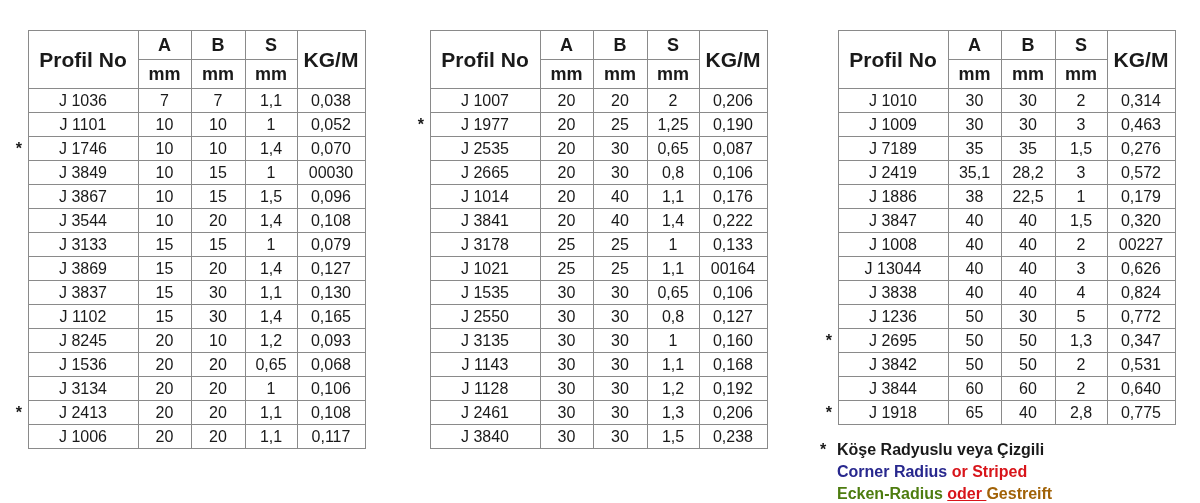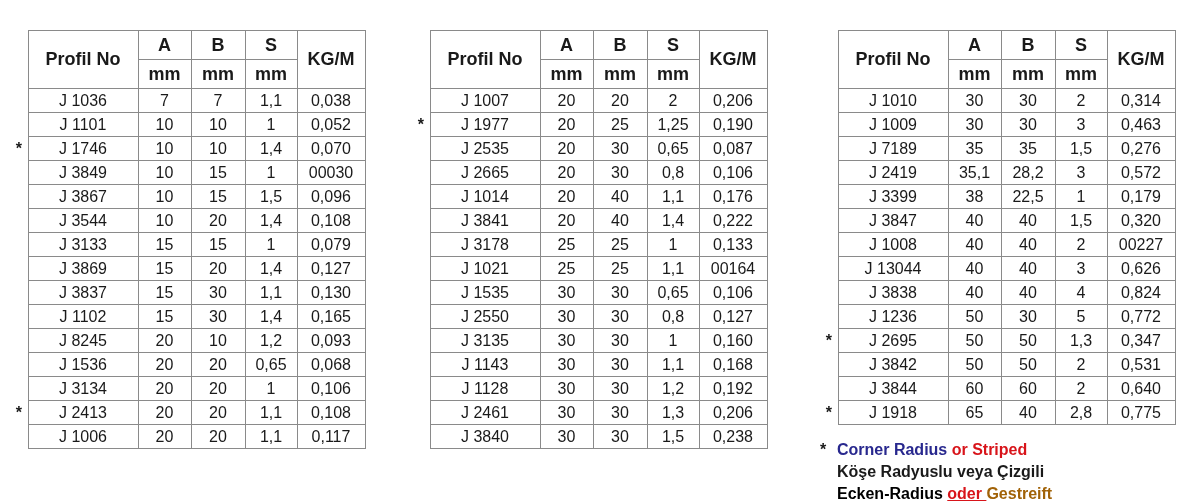--- a/index.html
+++ b/index.html
@@ -39,21 +39,21 @@
     vertical-align: middle;
     padding: 0;
     background: var(--bg);
   }
   thead tr { height: 29px; }
   tbody tr { height: 24px; }
   th {
     font-weight: bold;
     font-size: 18px;
   }
-  th.h-profil, th.h-kgm { font-size: 18px; margin-left: 28px; }
+  th.h-profil, th.h-kgm { font-size: 21px; margin-left: 28px; }
   td {
     font-size: 16px;
     font-weight: normal;
   }
   th.star-cell, td.star-cell {
     border: none;
     background: transparent;
     font-weight: bold;
     font-size: 16px;
   }
@@ -429,21 +429,21 @@
         <tr>
           <td class="star-cell"></td>
           <td>J 2419</td>
           <td>35,1</td>
           <td>28,2</td>
           <td>3</td>
           <td>0,572</td>
         </tr>
         <tr>
           <td class="star-cell"></td>
-          <td>J 3399</td>
+          <td>J 1886</td>
           <td>38</td>
           <td>22,5</td>
           <td>1</td>
           <td>0,179</td>
         </tr>
         <tr>
           <td class="star-cell"></td>
           <td>J 3847</td>
           <td>40</td>
           <td>40</td>
@@ -514,17 +514,17 @@
           <td>2,8</td>
           <td>0,775</td>
         </tr>
       </tbody>
   </table>
 </div>
 
 <div class="footnote">
   <span class="fn-marker">*</span>
   <div class="fn-lines">
+      <div class="fn-line"><span style="color: rgb(26, 26, 26);">Köşe Radyuslu veya Çizgili</span></div>
       <div class="fn-line"><span style="color: rgb(40, 40, 142);">Corner Radius </span><span style="color: rgb(216, 20, 26);">or </span><span style="color: rgb(216, 20, 26);">Striped</span></div>
-      <div class="fn-line"><span style="color: rgb(26, 26, 26);">Köşe Radyuslu veya Çizgili</span></div>
-      <div class="fn-line"><span style="color: #000000; text-align: center;">Ecken-Radius </span><span style="color: rgb(216, 20, 26); text-decoration: underline;">oder </span><span style="color: #a16207;">Gestreift</span></div>
+      <div class="fn-line"><span style="color: #4d7c0f; text-align: center;">Ecken-Radius </span><span style="color: rgb(216, 20, 26); text-decoration: underline;">oder </span><span style="color: #a16207;">Gestreift</span></div>
     </div>
 </div>
 
 </body></html>

